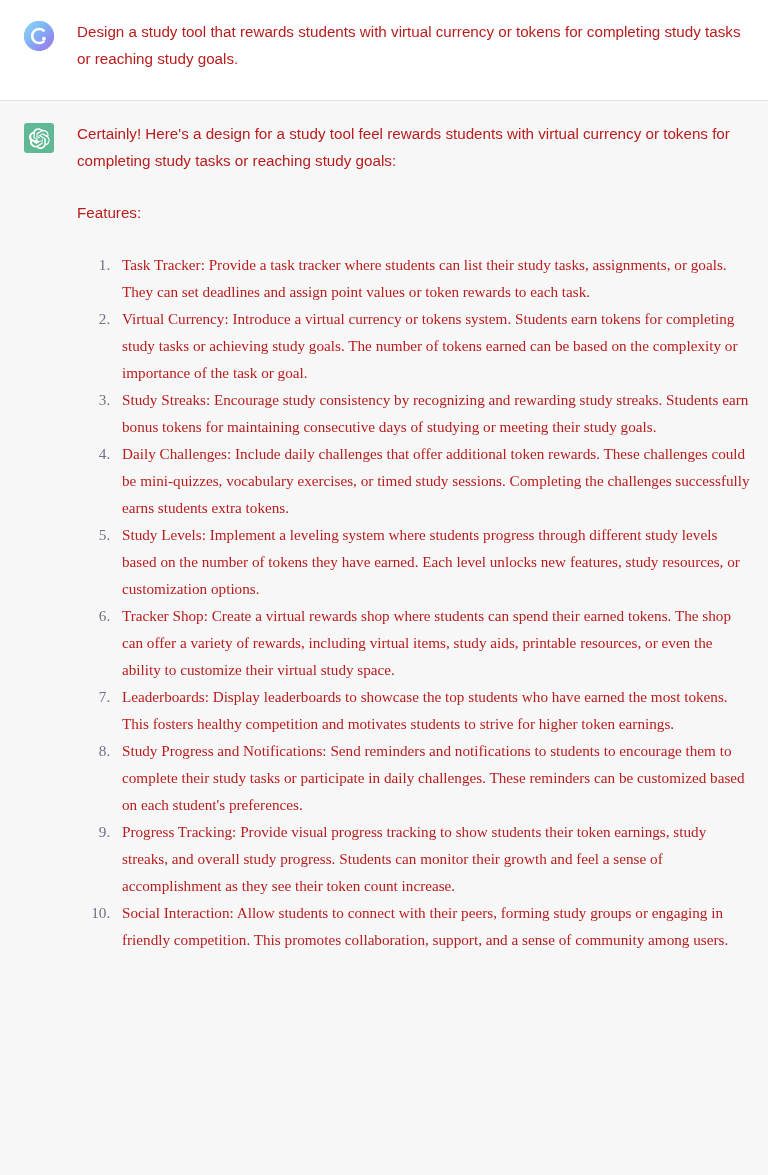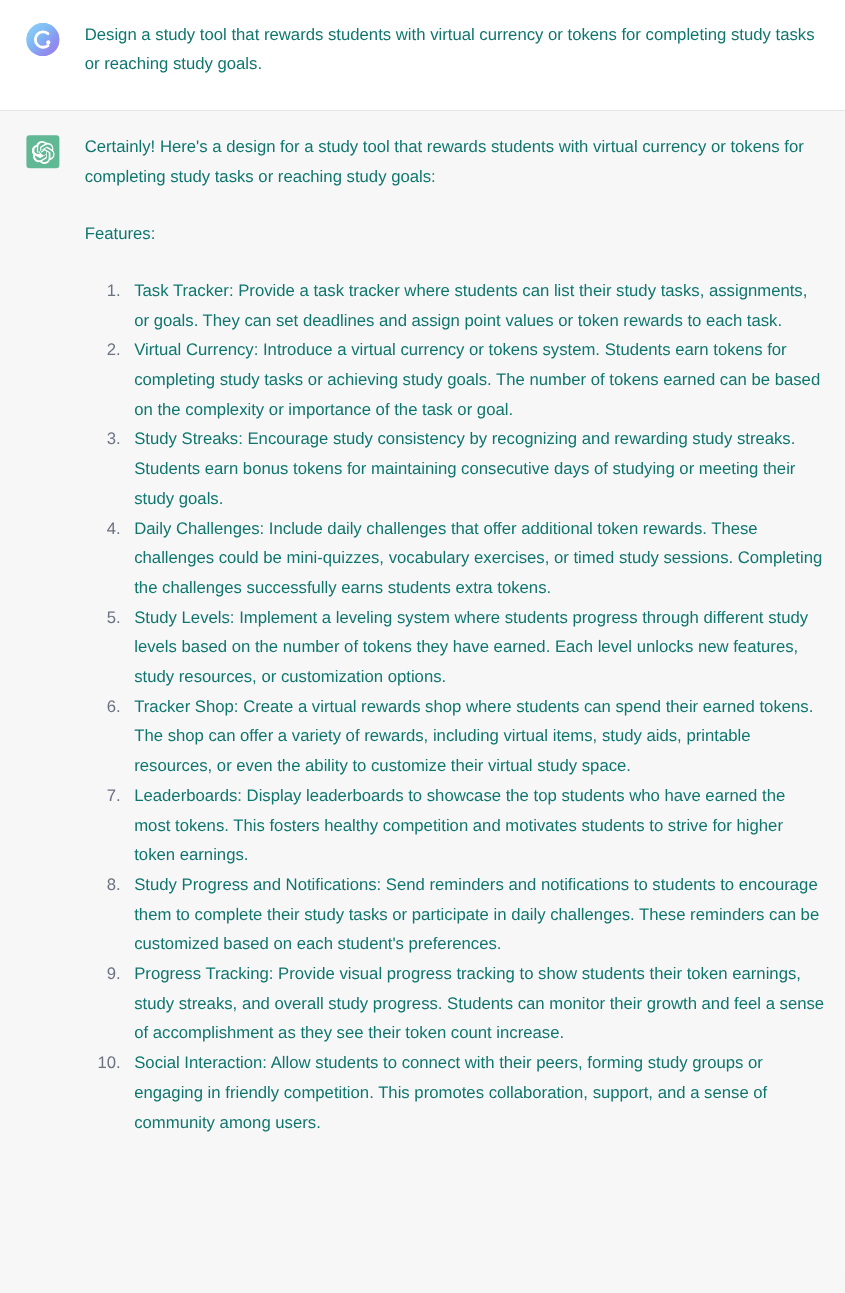--- a/index.html
+++ b/index.html
@@ -69,36 +69,37 @@
     background: #61b894;
     display: flex;
     align-items: center;
     justify-content: center;
   }
   .avatar-assistant svg { display: block; }
 
   .content-col {
     flex: 1 1 auto;
     min-width: 0;
-    color: #0f766e;
+    color: #b91c1c;
     font-size: 15.2px;
     line-height: 27px;
   }
 
   .content-col p {
     margin: 0 0 25px 0;
   }
   .user .content-col p {
     margin: 0;
   }
 
   ol.features {
     margin: 0;
     padding: 0 0 0 37px;
     list-style-position: outside;
+    font-family: Liberation Serif, serif;
   }
   ol.features li {
     margin: 0 0 0 0;
     padding-left: 8px;
     line-height: 27px;
   }
   ol.features li::marker {
     color: #6b7280;
     font-size: 15.2px;
   }
@@ -136,21 +137,21 @@
   <div class="message assistant">
     <div class="msg-inner">
       <div class="avatar-col">
         <div class="avatar-assistant">
           <svg width="21" height="21" viewBox="0 0 41 41" aria-hidden="true">
             <path fill="#ffffff" d="M37.5324 16.8707c.9282-2.7835.6105-5.8287-.8693-8.3465-2.225-3.8631-6.6879-5.8507-11.0423-4.9174C23.7667 1.8533 20.8748.5 17.8251.5c-4.4585 0-8.4104 2.8687-9.7842 7.1038-2.8755.5889-5.3564 2.3864-6.8142 4.9386-2.2416 3.8485-1.7302 8.6956 1.2637 11.9924-.9282 2.7835-.6105 5.8288.8693 8.3466 2.225 3.8631 6.6879 5.8507 11.0423 4.9174 1.8541 2.0935 4.7461 3.4468 7.7957 3.4468 4.4609 0 8.4129-2.8687 9.7867-7.1064 2.8755-.5889 5.3565-2.3864 6.8143-4.9386 2.2416-3.8485 1.7302-8.6956-1.2637-11.9924l.0024-.0024zm-15.0615 21.009c-1.8341 0-3.4193-.6329-4.7461-1.7681l8.0254-4.6331c.4081-.2365.6576-.6625.6576-1.1323v-11.295l3.3908 1.9593c.353.0194.0588.0534.0588.0947v9.3737c0 4.0486-3.3009 7.3009-7.3865 7.3009v-.0001zm-15.6912-6.6906c-.9184-1.5853-1.2491-3.4444-.9329-5.2453l8.0254 4.6332c.4057.2364.9087.2364 1.3168 0l9.7963-5.6491v3.9186c0 .0413-.0195.0802-.0511.1041l-8.1144 4.6842c-3.5437 2.0425-8.0838.8271-10.1287-2.7142l-.0114-.0315zM4.6688 13.9268c.9184-1.5877 2.3738-2.8029 4.1035-3.4017v9.5417c0 .4698.2495.8958.6576 1.1322l9.7744-5.6442 3.3908 1.9594c.0353.0194.0586.0534.0586.0947l-8.1144 4.6842c-3.5485 2.0449-8.0887.8295-10.1336-2.7142l-.0369.0479zm27.8586 6.4871-9.7963-5.6588 3.3908-1.9593c.0352-.0194.0781-.0194.1134 0l8.1144 4.6842c3.5485 2.0449 4.7639 6.5851 2.719 10.1336-.9184 1.5853-2.3737 2.8005-4.1034 3.3993v-9.5417c0-.4697-.2476-.8957-.6557-1.1322l.0178-.0251zm3.3738-5.0797c-.0588-.0364-.1177-.0753-.179-.1093l-8.0253-4.6331c-.4082-.2365-.9111-.2365-1.3193 0l-9.7963 5.6539v-3.9186c0-.0413.0195-.0801.0511-.1041l8.1144-4.6818c3.5485-2.0449 8.0886-.8295 10.1311 2.7191.9135 1.5828 1.2443 3.4347.9305 5.2331l.0928.0408zm-21.2207 6.9835-3.3909-1.9594c-.0352-.0218-.0586-.0558-.0634-.0947V10.889c0-4.0511 3.3033-7.3325 7.3866-7.3325 1.8316 0 3.4169.6353 4.7436 1.7705l-8.0253 4.6331c-.4081.2365-.6576.6576-.6576 1.1274l-.0024 11.2877.0094.0024zm1.8414-3.9697 4.3623-2.5178 4.3648 2.5178v5.0356l-4.3648 2.5178-4.3623-2.5178v-5.0356z"></path>
           </svg>
         </div>
       </div>
       <div class="content-col">
-        <p>Certainly! Here's a design for a study tool that rewards students with virtual currency or tokens for completing study tasks or reaching study goals:</p>
+        <p>Certainly! Here's a design for a study tool feel rewards students with virtual currency or tokens for completing study tasks or reaching study goals:</p>
         <p>Features:</p>
         <ol class="features">
           <li>Task Tracker: Provide a task tracker where students can list their study tasks, assignments, or goals. They can set deadlines and assign point values or token rewards to each task.</li>
           <li>Virtual Currency: Introduce a virtual currency or tokens system. Students earn tokens for completing study tasks or achieving study goals. The number of tokens earned can be based on the complexity or importance of the task or goal.</li>
           <li>Study Streaks: Encourage study consistency by recognizing and rewarding study streaks. Students earn bonus tokens for maintaining consecutive days of studying or meeting their study goals.</li>
           <li>Daily Challenges: Include daily challenges that offer additional token rewards. These challenges could be mini-quizzes, vocabulary exercises, or timed study sessions. Completing the challenges successfully earns students extra tokens.</li>
           <li>Study Levels: Implement a leveling system where students progress through different study levels based on the number of tokens they have earned. Each level unlocks new features, study resources, or customization options.</li>
           <li>Tracker Shop: Create a virtual rewards shop where students can spend their earned tokens. The shop can offer a variety of rewards, including virtual items, study aids, printable resources, or even the ability to customize their virtual study space.</li>
           <li>Leaderboards: Display leaderboards to showcase the top students who have earned the most tokens. This fosters healthy competition and motivates students to strive for higher token earnings.</li>
           <li>Study Progress and Notifications: Send reminders and notifications to students to encourage them to complete their study tasks or participate in daily challenges. These reminders can be customized based on each student's preferences.</li>

